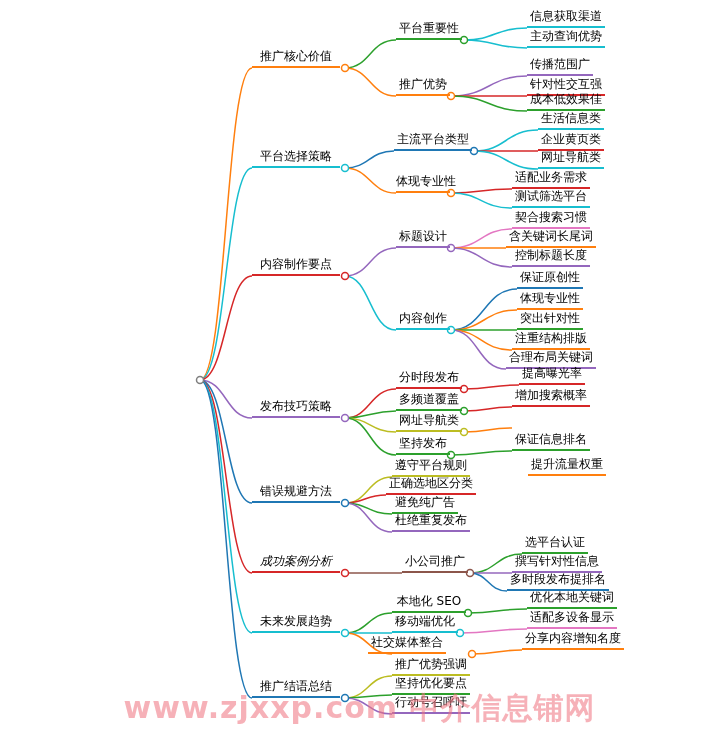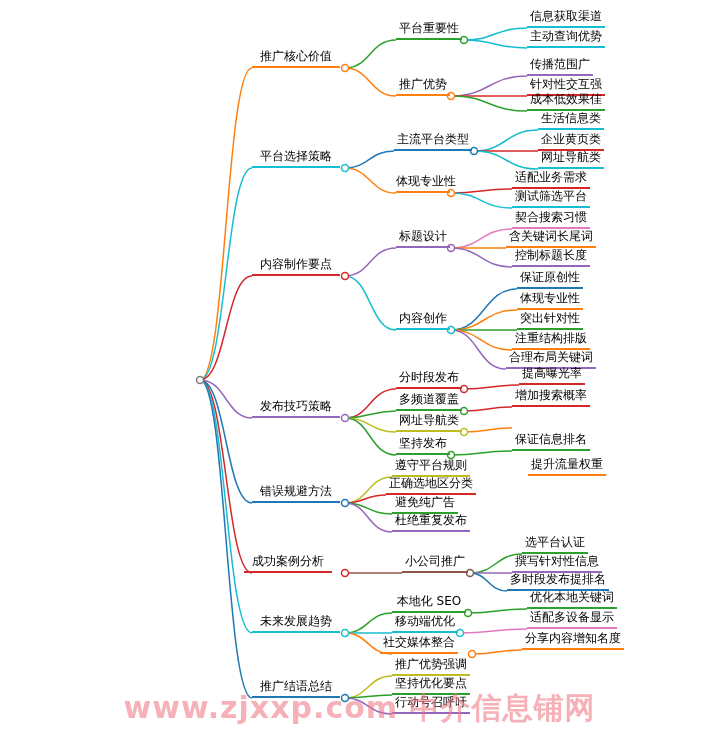--- a/index.html
+++ b/index.html
@@ -113,21 +113,21 @@
       <circle cx="472" cy="654" r="3.5" stroke="#ff7f0e"></circle>
     </g>
   </svg>
 
 
   <div class="node" style="left: 252px; top: 48px; width: 88px; border-bottom-color: rgb(255, 127, 14);">推广核心价值</div>
   <div class="node" style="left: 252px; top: 148px; width: 88px; border-bottom-color: rgb(23, 190, 207);">平台选择策略</div>
   <div class="node" style="left: 252px; top: 256px; width: 88px; border-bottom-color: rgb(214, 39, 40);">内容制作要点</div>
   <div class="node" style="left: 252px; top: 398px; width: 88px; border-bottom-color: rgb(148, 103, 189);">发布技巧策略</div>
   <div class="node" style="left: 252px; top: 483px; width: 88px; border-bottom-color: rgb(31, 119, 180);">错误规避方法</div>
-  <div class="node" style="left: 244px; top: 553px; width: 88px; border-bottom-color: rgb(214, 39, 40);">成功案例分析</div>
+  <div class="node" style="left: 252px; top: 553px; width: 88px; border-bottom-color: rgb(214, 39, 40); font-style: italic;">成功案例分析</div>
   <div class="node" style="left: 252px; top: 613px; width: 88px; border-bottom-color: rgb(23, 190, 207);">未来发展趋势</div>
   <div class="node" style="left: 252px; top: 678px; width: 88px; border-bottom-color: rgb(31, 119, 180);">推广结语总结</div>
 
   <div class="node" style="left: 396px; top: 20px; width: 66px; border-bottom-color: rgb(44, 160, 44);">平台重要性</div>
   <div class="node" style="left: 527px; top: 8px; width: 78px; border-bottom-color: rgb(23, 190, 207);">信息获取渠道</div>
   <div class="node" style="left: 527px; top: 28px; width: 78px; border-bottom-color: rgb(23, 190, 207);">主动查询优势</div>
   <div class="node" style="left: 396px; top: 76px; width: 54px; border-bottom-color: rgb(255, 127, 14);">推广优势</div>
   <div class="node" style="left: 527px; top: 56px; width: 66px; border-bottom-color: rgb(148, 103, 189);">传播范围广</div>
   <div class="node" style="left: 527px; top: 76px; width: 78px; border-bottom-color: rgb(214, 39, 40);">针对性交互强</div>
   <div class="node" style="left: 527px; top: 91px; width: 78px; border-bottom-color: rgb(44, 160, 44);">成本低效果佳</div>
@@ -167,21 +167,21 @@
 
   <div class="node" style="left: 402px; top: 553px; width: 66px; border-bottom-color: rgb(140, 86, 75);">小公司推广</div>
   <div class="node" style="left: 522px; top: 534px; width: 66px; border-bottom-color: rgb(44, 160, 44);">选平台认证</div>
   <div class="node" style="left: 512px; top: 553px; width: 90px; border-bottom-color: rgb(148, 103, 189);">撰写针对性信息</div>
   <div class="node" style="left: 507px; top: 571px; width: 102px; border-bottom-color: rgb(31, 119, 180);">多时段发布提排名</div>
 
   <div class="node" style="left: 392px; top: 593px; width: 74px; border-bottom-color: rgb(44, 160, 44);">本地化 SEO</div>
   <div class="node" style="left: 527px; top: 589px; width: 90px; border-bottom-color: rgb(44, 160, 44);">优化本地关键词</div>
   <div class="node" style="left: 392px; top: 613px; width: 66px; border-bottom-color: rgb(23, 190, 207);">移动端优化</div>
   <div class="node" style="left: 527px; top: 609px; width: 90px; border-bottom-color: rgb(227, 119, 194);">适配多设备显示</div>
-  <div class="node" style="left: 380px; top: 634px; width: 78px; border-bottom-color: rgb(255, 127, 14);">社交媒体整合</div>
+  <div class="node" style="left: 368px; top: 634px; width: 78px; border-bottom-color: rgb(255, 127, 14);">社交媒体整合</div>
   <div class="node" style="left: 522px; top: 630px; width: 102px; border-bottom-color: rgb(255, 127, 14);">分享内容增知名度</div>
 
   <div class="node" style="left: 392px; top: 656px; width: 78px; border-bottom-color: rgb(188, 189, 34);">推广优势强调</div>
   <div class="node" style="left: 392px; top: 675px; width: 78px; border-bottom-color: rgb(44, 160, 44);">坚持优化要点</div>
   <div class="node" style="left: 392px; top: 694px; width: 78px; border-bottom-color: rgb(148, 103, 189);">行动号召呼吁</div>
 
   <div class="watermark" style="color: rgb(240, 115, 127);">www.zjxxp.com 中介信息铺网</div>
 </div>
 
 </body></html>

